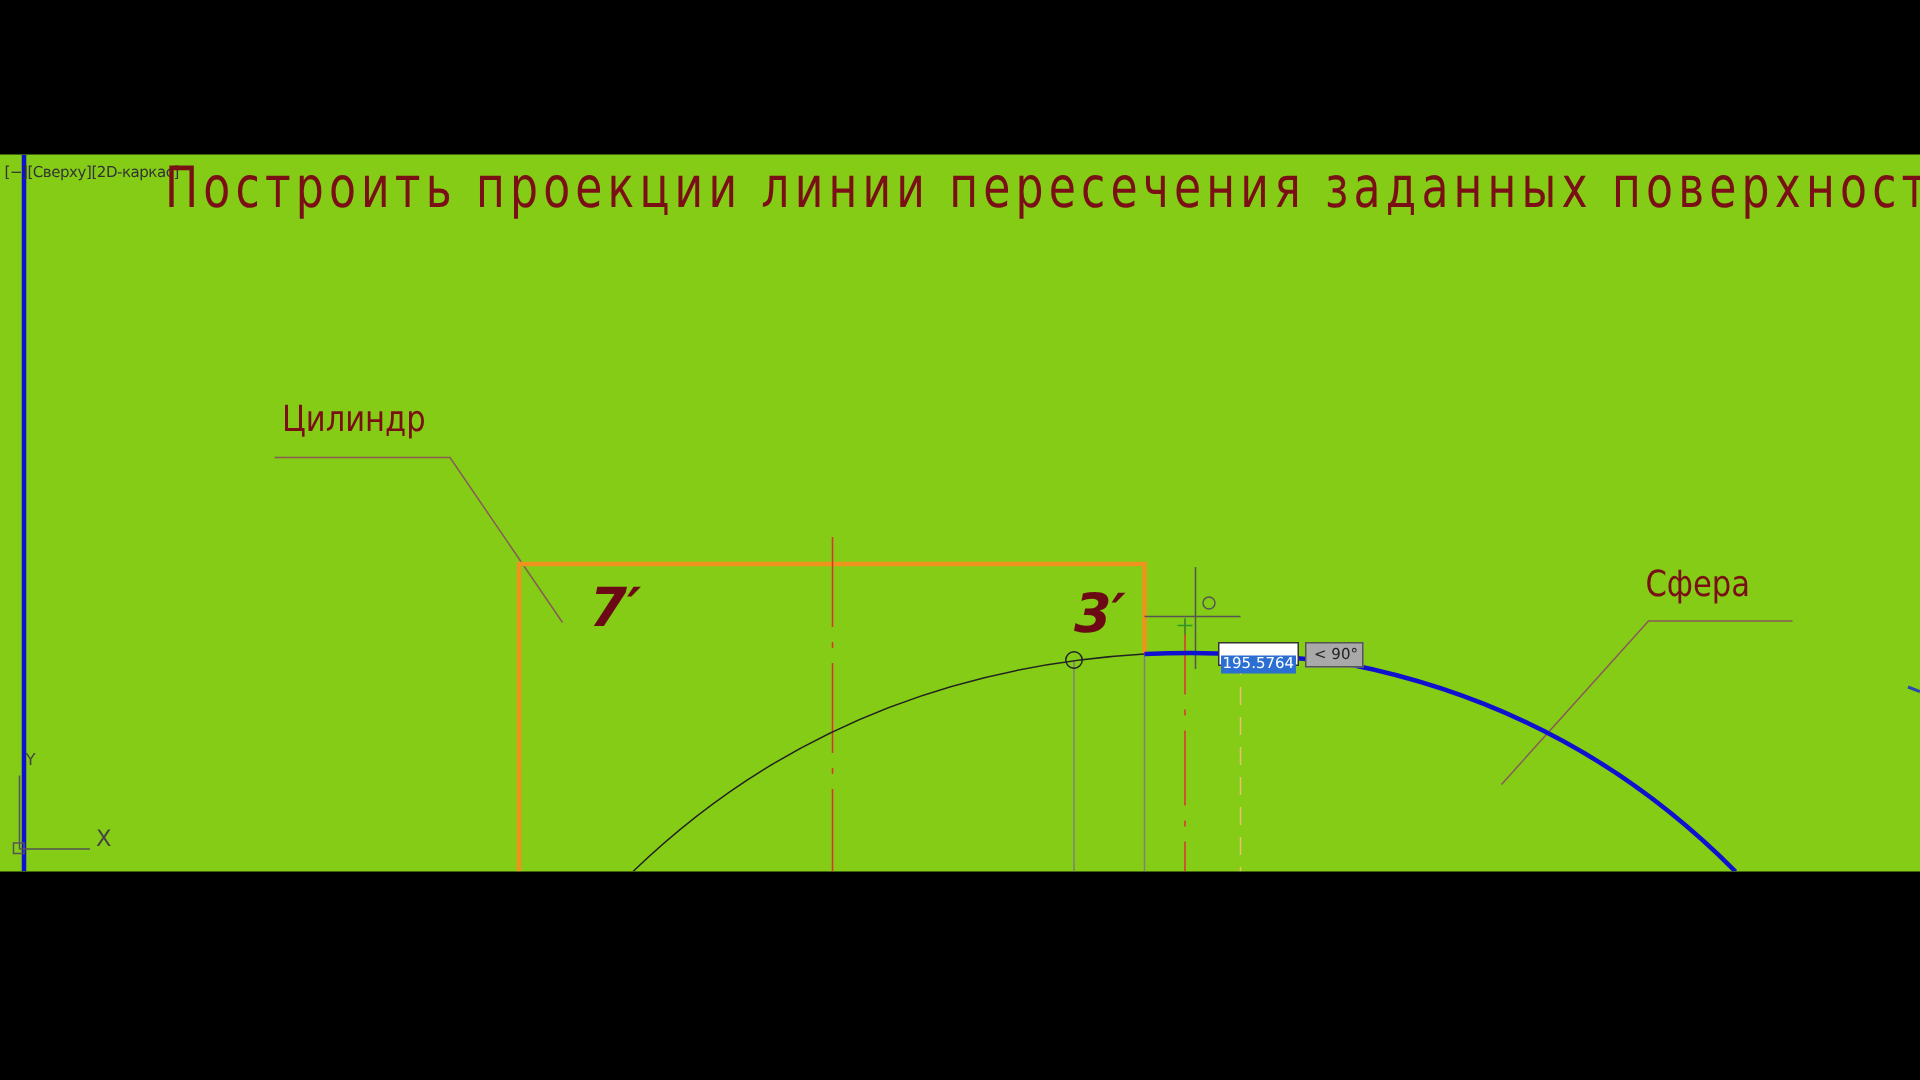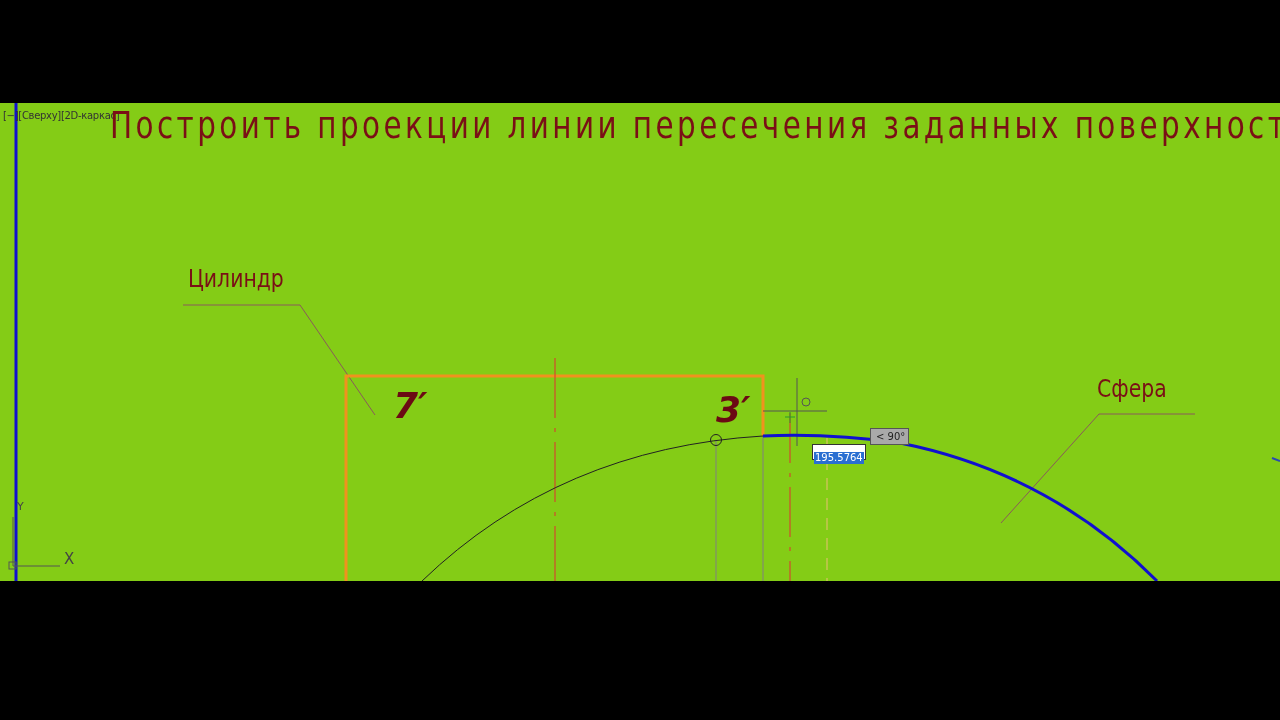--- a/index.html
+++ b/index.html
@@ -16,21 +16,21 @@
                 font-family:"DejaVu Sans Condensed","DejaVu Sans", sans-serif; white-space:nowrap;
                 letter-spacing:4px; transform:scaleX(0.86); transform-origin:left top; font-weight:normal; }
   .label { position:absolute; color:#7a0f16; font-family:"DejaVu Sans", sans-serif; white-space:nowrap; }
   .label-cyl { left:188px; top:162px; font-size:24px; transform:scaleX(0.85); transform-origin:left top; }
   .label-sph { left:1097px; top:272px; font-size:24px; transform:scaleX(0.85); transform-origin:left top; }
   .pt { position:absolute; color:#6b0a14; font-weight:bold; font-size:36px;
         font-family:"DejaVu Sans", sans-serif; font-style:italic; }
   .pt7 { left:393px; top:282px; }
   .pt3 { left:716px; top:286px; }
   .dyn-input { position:absolute; left:812px; top:325px; width:54px; height:16px; background:#fff;
-               border:1px solid #333; box-sizing:border-box; padding:1px;margin-top:16px; }
+               border:1px solid #333; box-sizing:border-box; padding:1px; }
   .dyn-input input { width:100%; height:100%; border:none; margin:0; padding:0 1px; box-sizing:border-box;
                      background:#2a6fd1; color:#fff; font-size:10px; font-family:"DejaVu Sans", sans-serif; outline:none; }
   .dyn-angle { position:absolute; left:870px; top:325px; width:39px; height:17px; background:#a9a9a9;
                border:1px solid #555; box-sizing:border-box; font-size:10px; color:#222; padding:2px 0 12px 5px;
                font-family:"DejaVu Sans", sans-serif; }
   .ucs-y { position:absolute; left:17px; top:397px; font-size:11px; color:#444; }
   .ucs-x { position:absolute; left:64px; top:447px; font-size:15px; color:#444; }
 </style>
 </head>
 <body>

